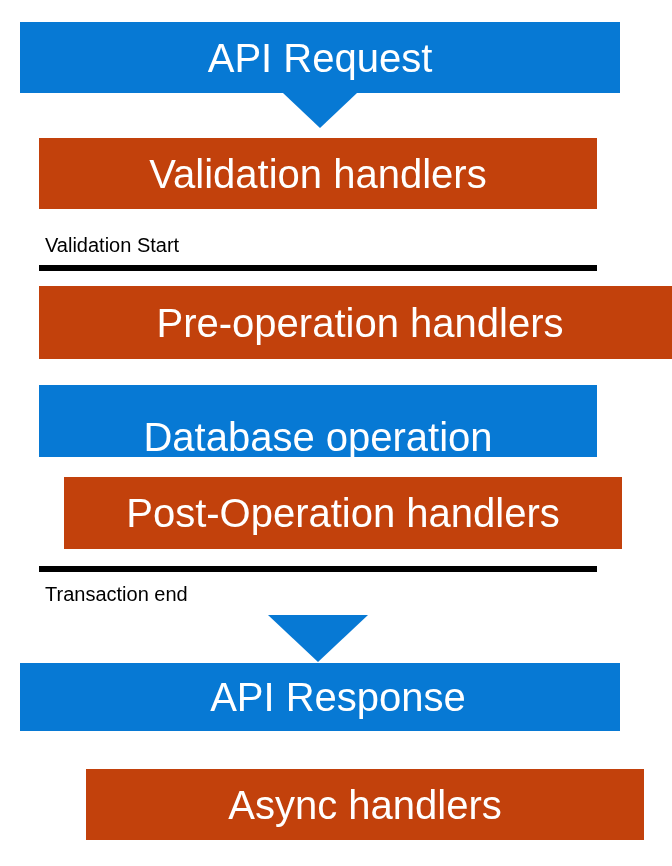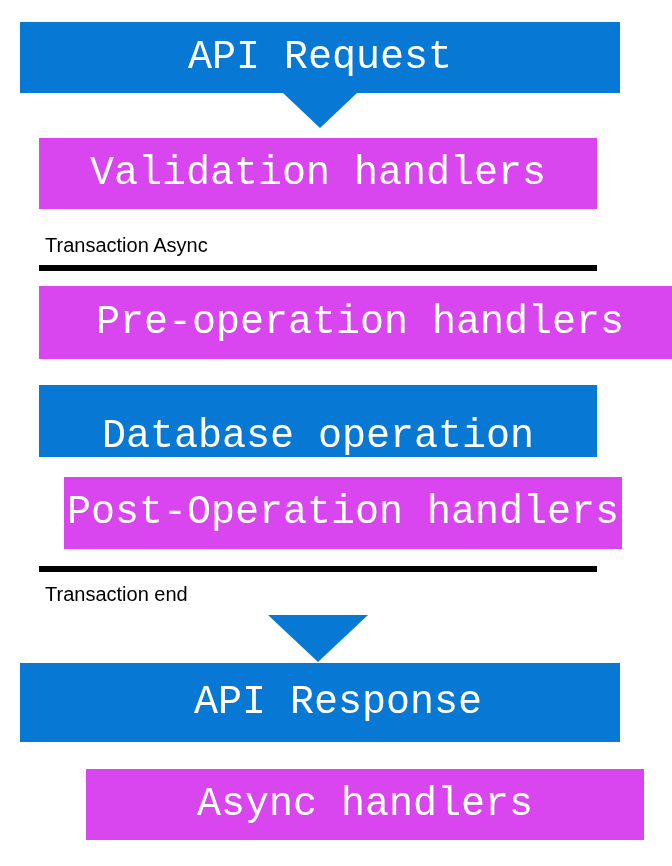--- a/index.html
+++ b/index.html
@@ -16,40 +16,39 @@
     height: 866px;
     background: #ffffff;
     overflow: hidden;
   }
   .bar {
     position: absolute;
     display: flex;
     align-items: center;
     justify-content: center;
     box-sizing: border-box;
-    font-family: Liberation Mono, monospace;
   }
   .bar-label {
     color: #ffffff;
     font-size: 40px;
     font-weight: 400;
     line-height: 1;
     white-space: nowrap;
     letter-spacing: 0px;
   }
   .bar-blue { background: #0779d4; }
-  .bar-dark { background: #d946ef; }
+  .bar-dark { background: #c2410c; }
 
   
   .node-api-request   { left: 20px;  top: 22px;  width: 600px; height: 71px; }
   .node-validation    { left: 39px;  top: 138px; width: 558px; height: 71px; }
   .node-pre-op        { left: 39px;  top: 286px; width: 642px; height: 73px; }
   .node-database      { left: 39px;  top: 385px; width: 558px; height: 72px; align-items: flex-end; }
   .node-post-op       { left: 39px;  top: 477px; width: 558px; height: 72px; margin-left: 25px; }
-  .node-api-response  { left: 20px;  top: 663px; width: 600px; height: 79px; padding-left: 36px; }
+  .node-api-response  { left: 20px;  top: 663px; width: 600px; height: 68px; padding-left: 36px; }
   .node-async         { left: 39px;  top: 769px; width: 558px; height: 71px; margin-left: 47px; }
 
   
   .chevron {
     position: absolute;
     width: 0;
     height: 0;
     border-style: solid;
     border-color: #0779d4 transparent transparent transparent;
   }
@@ -94,21 +93,21 @@
   <div class="bar bar-blue node-api-request">
     <span class="bar-label">API Request</span>
   </div>
 
   <div class="chevron chevron-top"></div>
 
   <div class="bar bar-dark node-validation">
     <span class="bar-label">Validation handlers</span>
   </div>
 
-  <div class="boundary-label label-start">Transaction Async</div>
+  <div class="boundary-label label-start">Validation Start</div>
   <div class="rule rule-start"></div>
 
   <div class="bar bar-dark node-pre-op">
     <span class="bar-label">Pre-operation handlers</span>
   </div>
 
   <div class="bar bar-blue node-database">
     <span class="bar-label">Database operation</span>
   </div>
 

